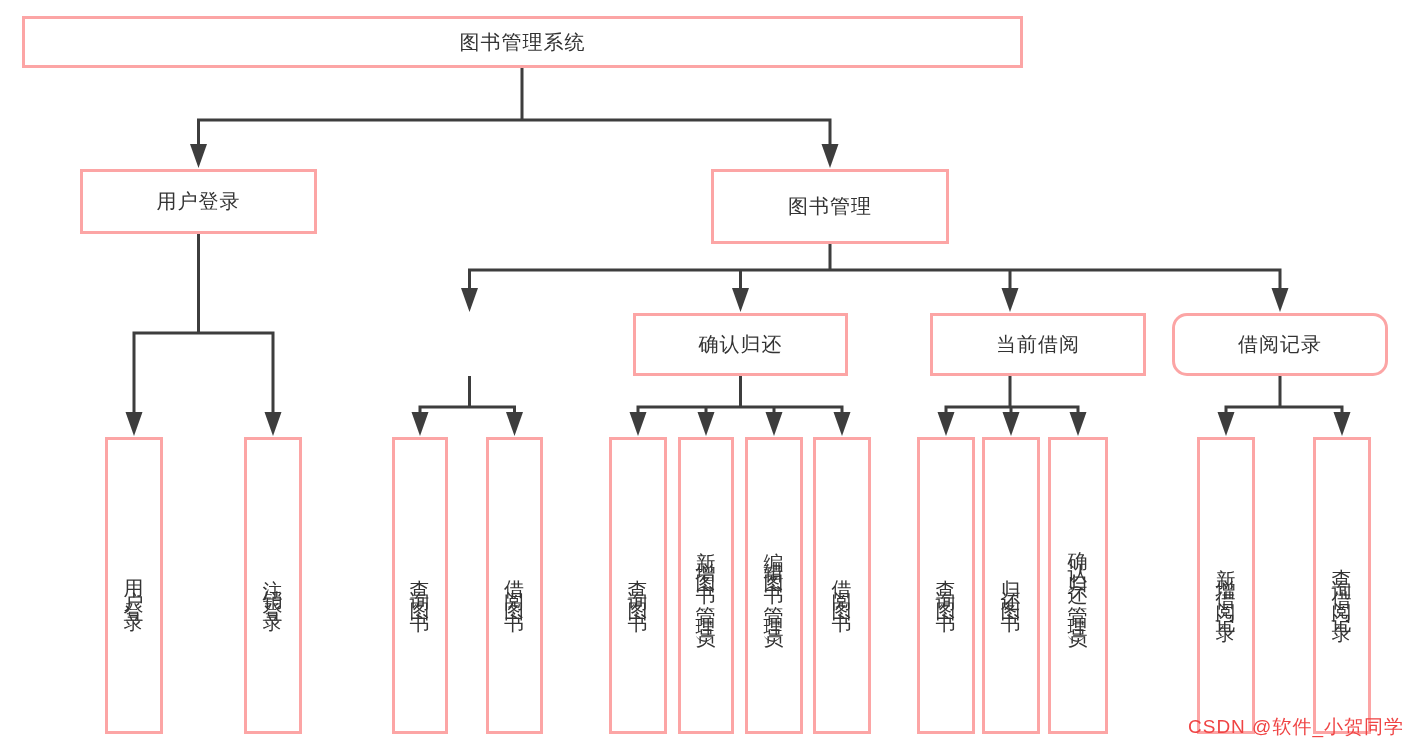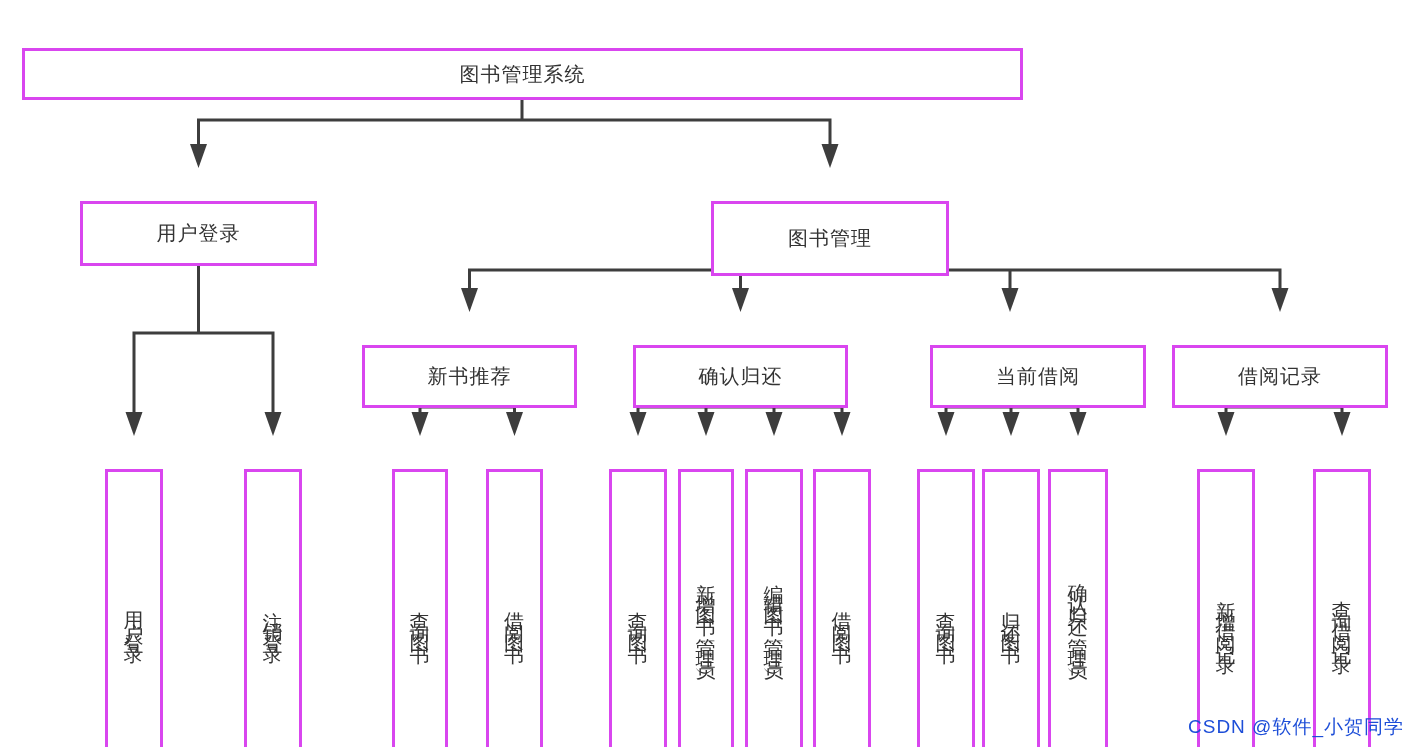--- a/index.html
+++ b/index.html
@@ -14,45 +14,44 @@
   }
   .connectors {
     position: absolute;
     left: 0; top: 0;
     width: 1405px; height: 747px;
     pointer-events: none;
   }
   .box {
     position: absolute;
     box-sizing: border-box;
-    border: 3px solid #d946ef;
+    border: 3px solid #fca5a5;
     background: #ffffff;
     display: flex;
     align-items: center;
     justify-content: center;
     color: #333333;
     font-size: 20px;
     letter-spacing: 1px;
     text-align: center;
-    margin-top: 32px;
   }
   .v-box span {
     writing-mode: vertical-rl;
     text-orientation: mixed;
     letter-spacing: 11px;
     line-height: 1.1;
     white-space: nowrap;
   }
   .watermark {
     position: absolute;
     left: 1188px;
     top: 714px;
     font-size: 19px;
     letter-spacing: 1px;
-    color: #1d4ed8;
+    color: #ef4444;
     white-space: nowrap;
     z-index: 5;
   }
 </style>
 </head>
 <body>
 
 <div class="stage">
 
   <svg class="connectors" viewBox="0 0 1405 747" xmlns="http://www.w3.org/2000/svg">
@@ -100,24 +99,23 @@
       <polygon points="1217.5,412 1234.5,412 1226,436"></polygon>
       <polygon points="1333.5,412 1350.5,412 1342,436"></polygon>
     </g>
   </svg>
 
   <div class="box" style="left:22px; top:16px; width:1001px; height:52px;">图书管理系统</div>
 
   <div class="box" style="left:80px; top:169px; width:237px; height:65px;">用户登录</div>
   <div class="box" style="left:711px; top:169px; width:238px; height:75px;">图书管理</div>
 
-  <div class="box" style="left:362px; top:313px; width:215px; height:63px;">新书推荐</div>
   <div class="box" style="left:633px; top:313px; width:215px; height:63px;">确认归还</div>
   <div class="box" style="left:930px; top:313px; width:216px; height:63px;">当前借阅</div>
-  <div class="box" style="left:1172px; top:313px; width:216px; height:63px;">借阅记录</div>
+  <div class="box" style="left:1172px; top:313px; width:216px; height:63px;border-radius:15px;">借阅记录</div>
 
   <div class="box v-box" style="left:105px; top:437px; width:58px; height:297px;">
     <span>用户登录</span>
   </div>
   <div class="box v-box" style="left:244px; top:437px; width:58px; height:297px;">
     <span>注销登录</span>
   </div>
 
   <div class="box v-box" style="left:392px; top:437px; width:56px; height:297px;">
     <span>查询图书</span>

